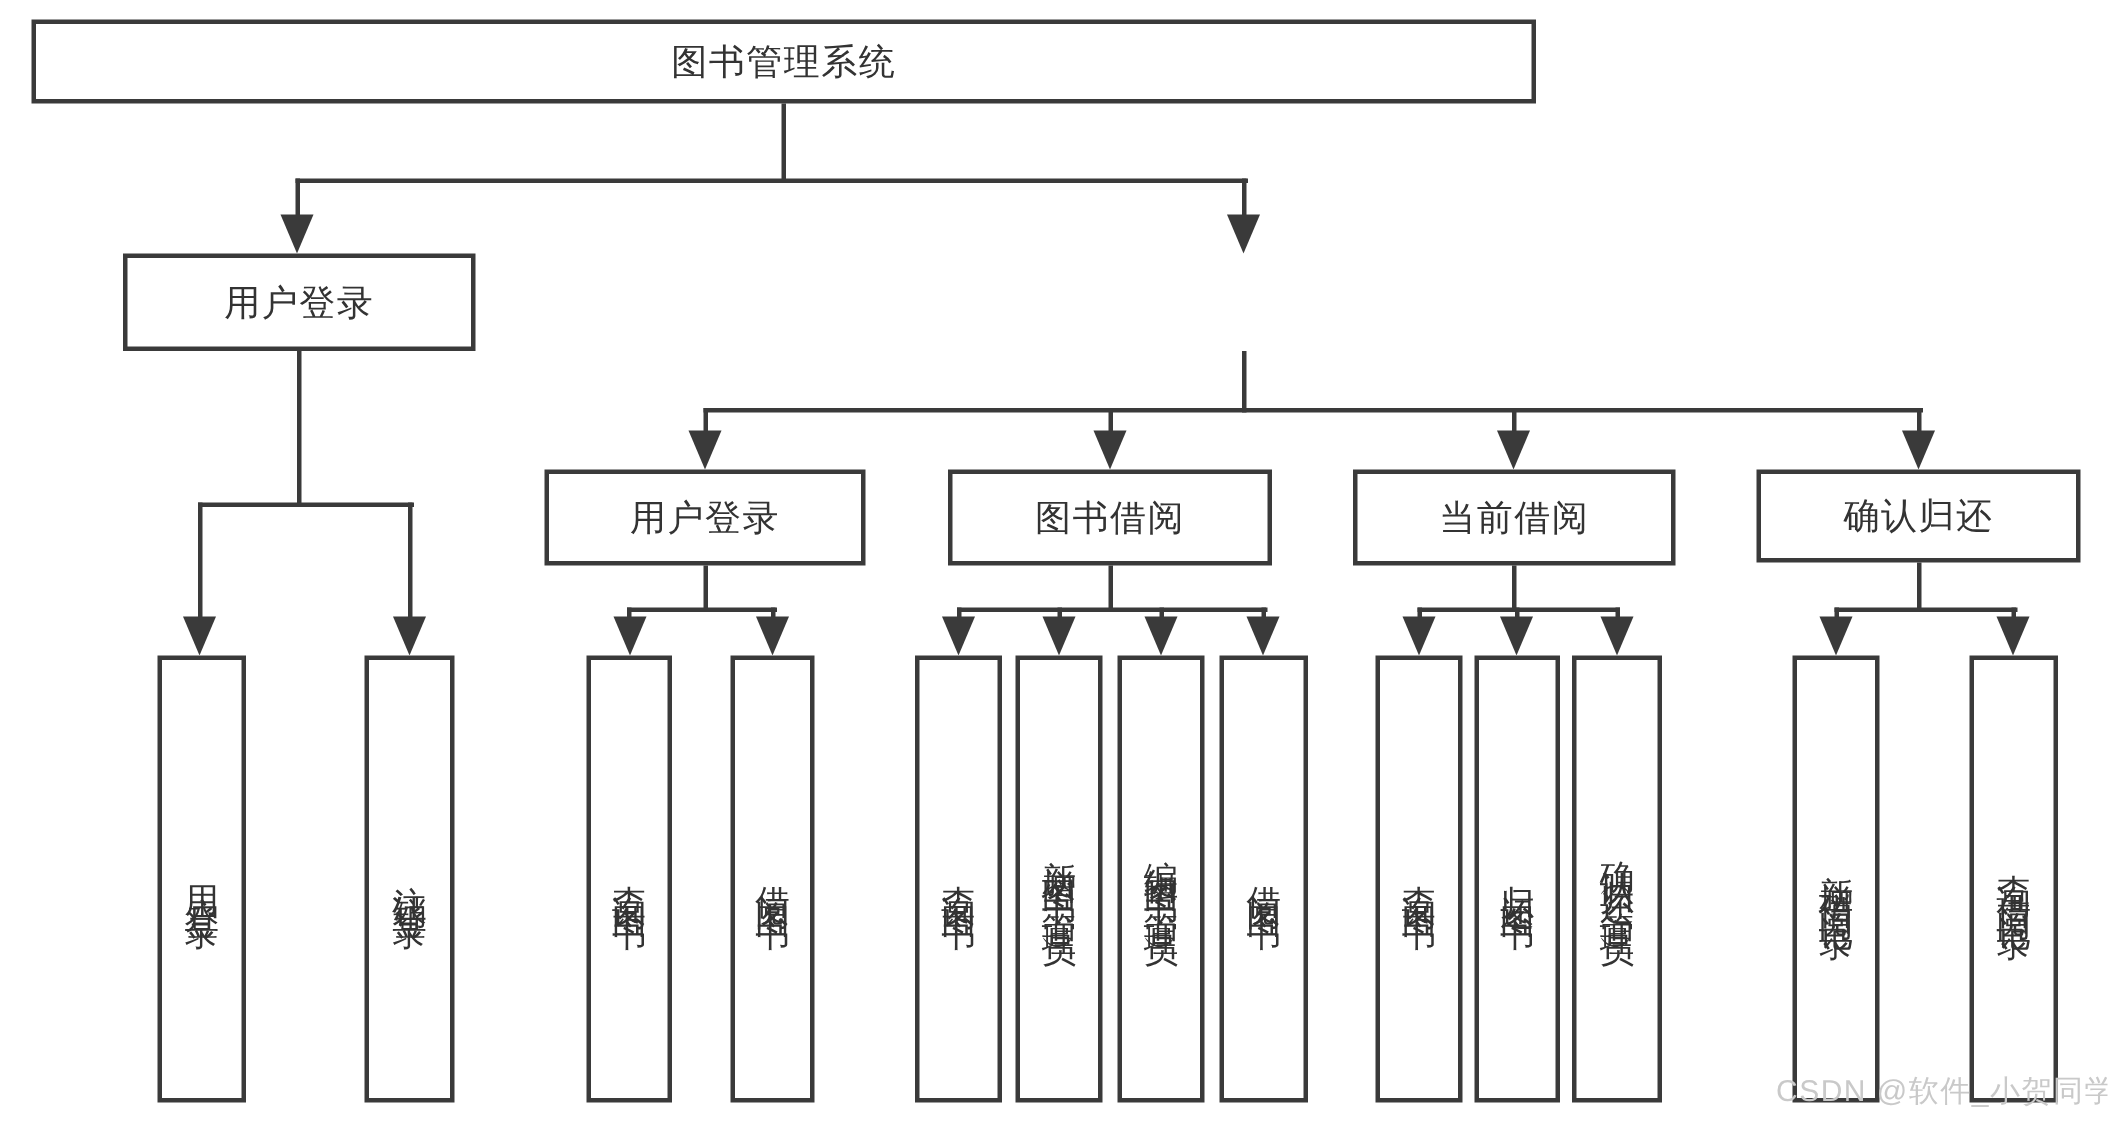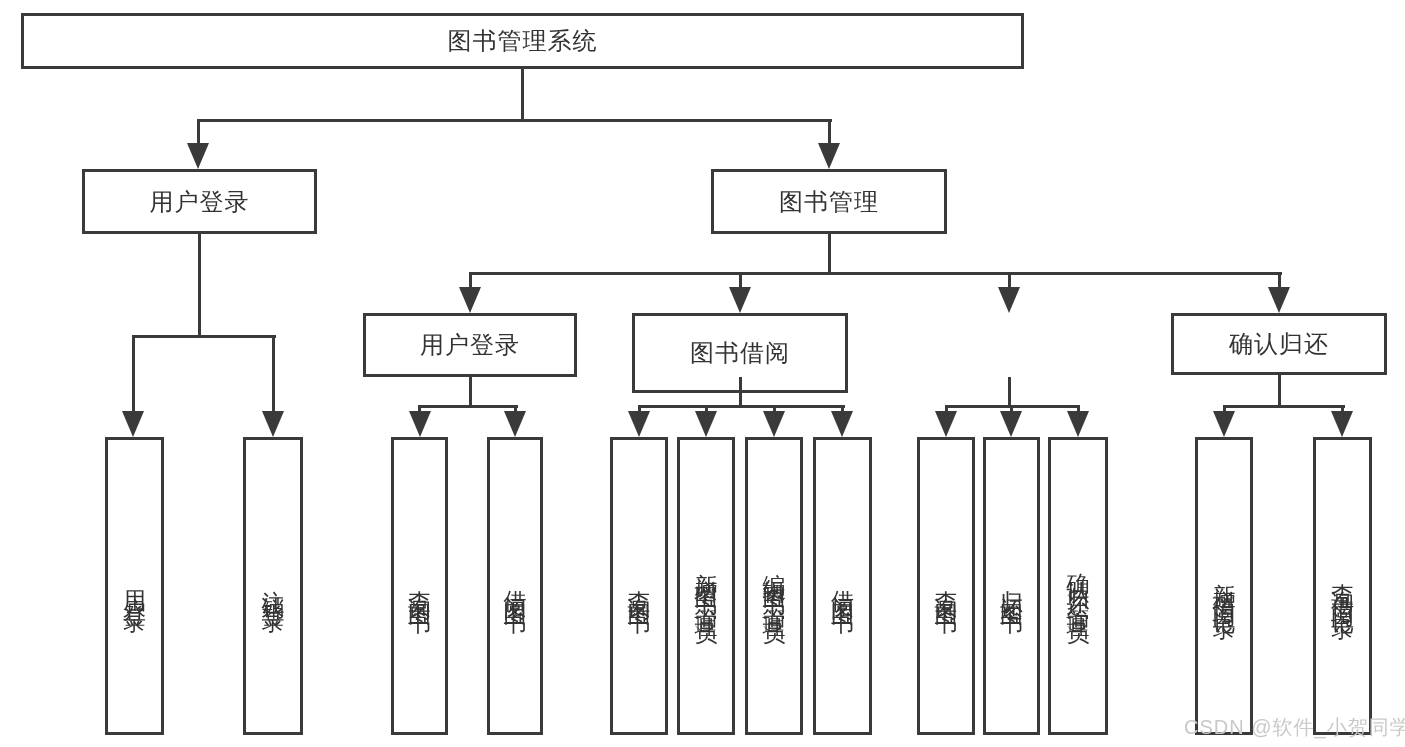--- a/index.html
+++ b/index.html
@@ -73,23 +73,20 @@
     <div class="v" style="left:521px;top:69px;height:53px;"></div>
     <div class="h" style="left:197px;top:119px;width:635px;"></div>
     <div class="v" style="left:197px;top:119px;height:28px;"></div>
     <div class="ah" style="left:187px;top:143px;"></div>
     <div class="v" style="left:828px;top:119px;height:28px;"></div>
     <div class="ah" style="left:818px;top:143px;"></div>
   </div>
 
   <div class="box" style="left:82px;top:169px;width:235px;height:65px;">
     <span>用户登录</span>
-  </div>
-  <div class="box" style="left:711px;top:169px;width:236px;height:65px;">
-    <span>图书管理</span>
   </div>
 
   <div>
     <div class="v" style="left:198px;top:234px;height:104px;"></div>
     <div class="h" style="left:132px;top:335px;width:144px;"></div>
     <div class="v" style="left:132px;top:335px;height:78px;"></div>
     <div class="ah" style="left:122px;top:411px;"></div>
     <div class="v" style="left:272px;top:335px;height:78px;"></div>
     <div class="ah" style="left:262px;top:411px;"></div>
   </div>
@@ -103,22 +100,25 @@
     <div class="ah" style="left:729px;top:287px;"></div>
     <div class="v" style="left:1008px;top:272px;height:18px;"></div>
     <div class="ah" style="left:998px;top:287px;"></div>
     <div class="v" style="left:1278px;top:272px;height:18px;"></div>
     <div class="ah" style="left:1268px;top:287px;"></div>
   </div>
 
   <div class="box" style="left:363px;top:313px;width:214px;height:64px;">
     <span>用户登录</span>
   </div>
-  <div class="box" style="left:632px;top:313px;width:216px;height:80px;text-align:center;">
+  <div class="box" style="left:632px;top:313px;width:216px;height:64px;text-align:center;">
     <span>图书借阅</span>
+  </div>
+  <div class="box" style="left:902px;top:313px;width:215px;height:64px;">
+    <span>当前借阅</span>
   </div>
   <div class="box" style="left:1171px;top:313px;width:216px;height:62px;">
     <span>确认归还</span>
   </div>
 
   <div>
     <div class="v" style="left:469px;top:377px;height:31px;"></div>
     <div class="h" style="left:418px;top:405px;width:100px;"></div>
     <div class="v" style="left:418px;top:405px;height:8px;"></div>
     <div class="ah" style="left:409px;top:411px;"></div>

